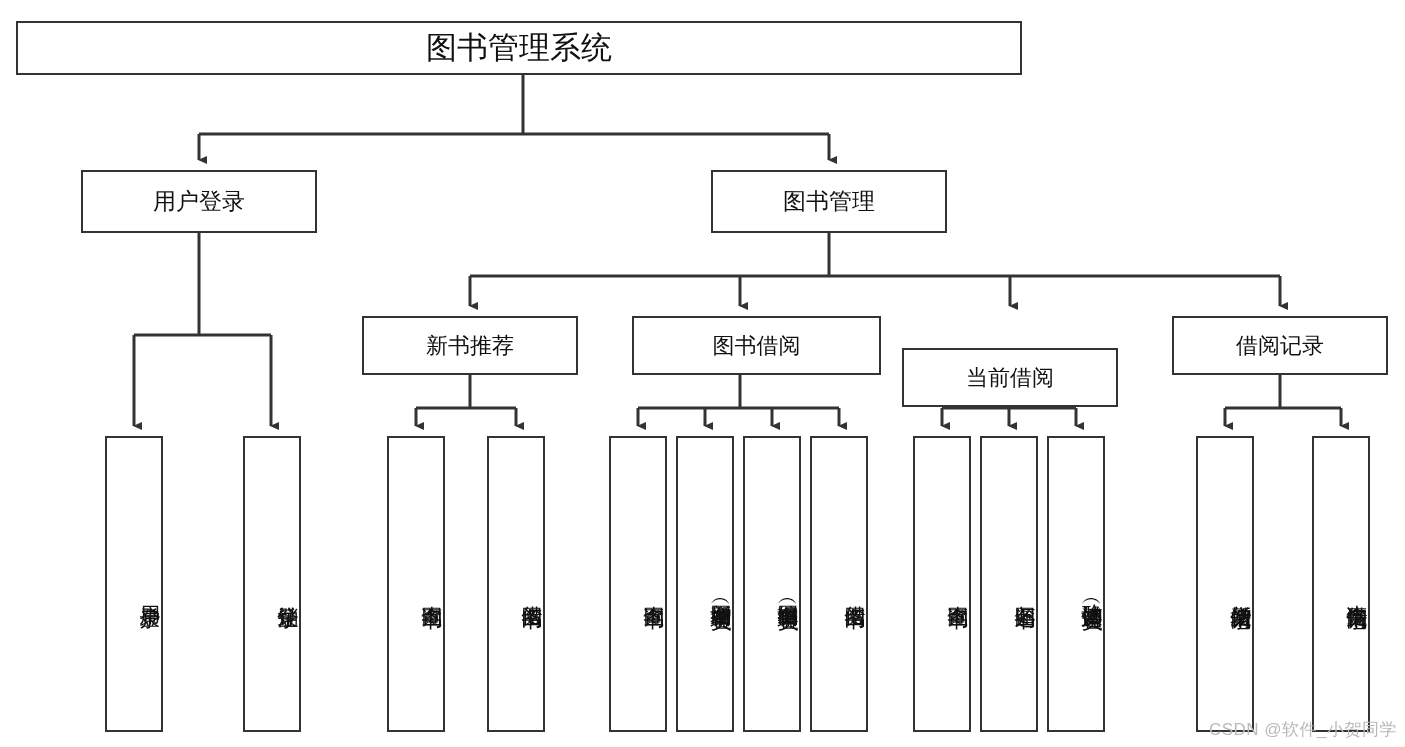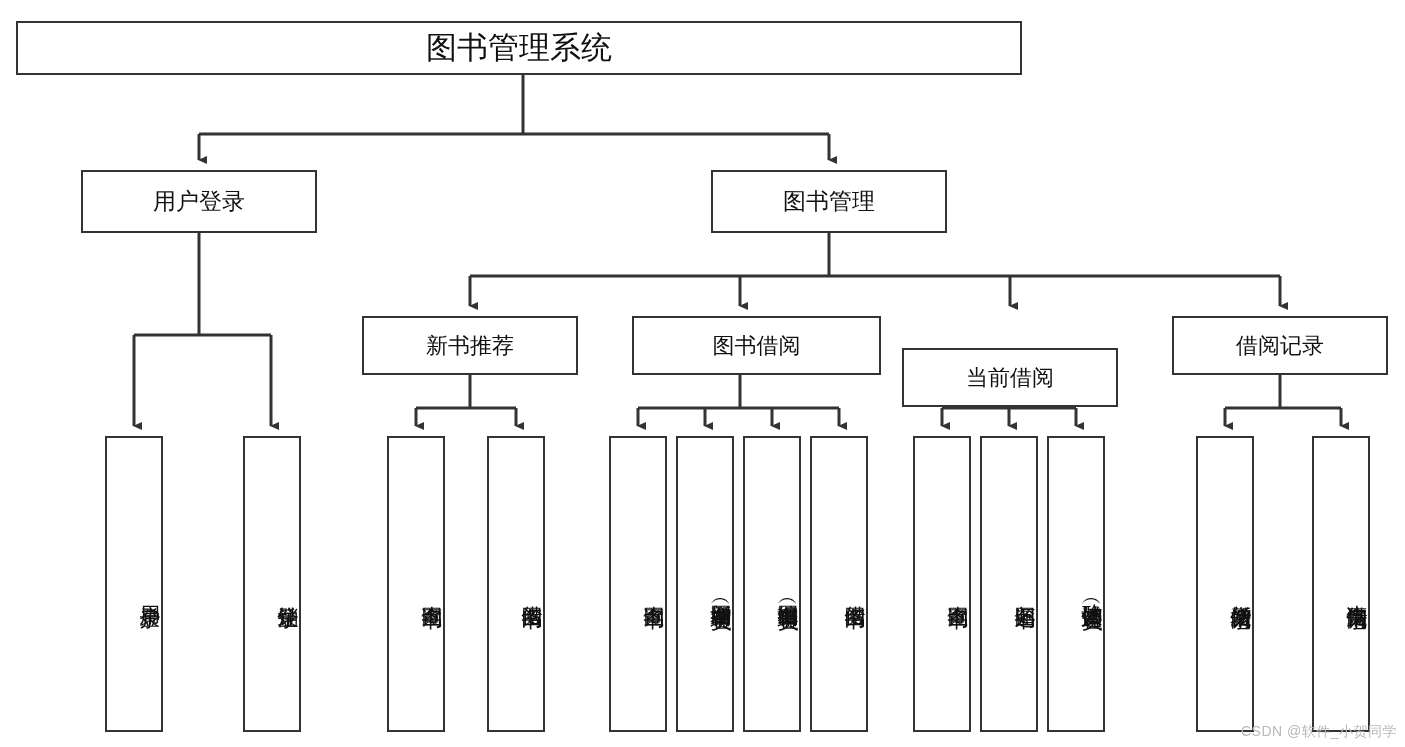--- a/index.html
+++ b/index.html
@@ -60,21 +60,21 @@
   .node.leaf .lbl {
     writing-mode: vertical-rl;
     text-orientation: upright;
     display: block;
     white-space: normal;
   }
   .watermark {
     position: absolute;
     right: 8px;
     bottom: 6px;
-    font-size: 14px;
+    font-size: 17px;
     color: #b9b9b9;
     letter-spacing: 0.5px;
     white-space: nowrap;
   }
 </style>
 </head>
 <body>
 
 <div id="canvas">
 

